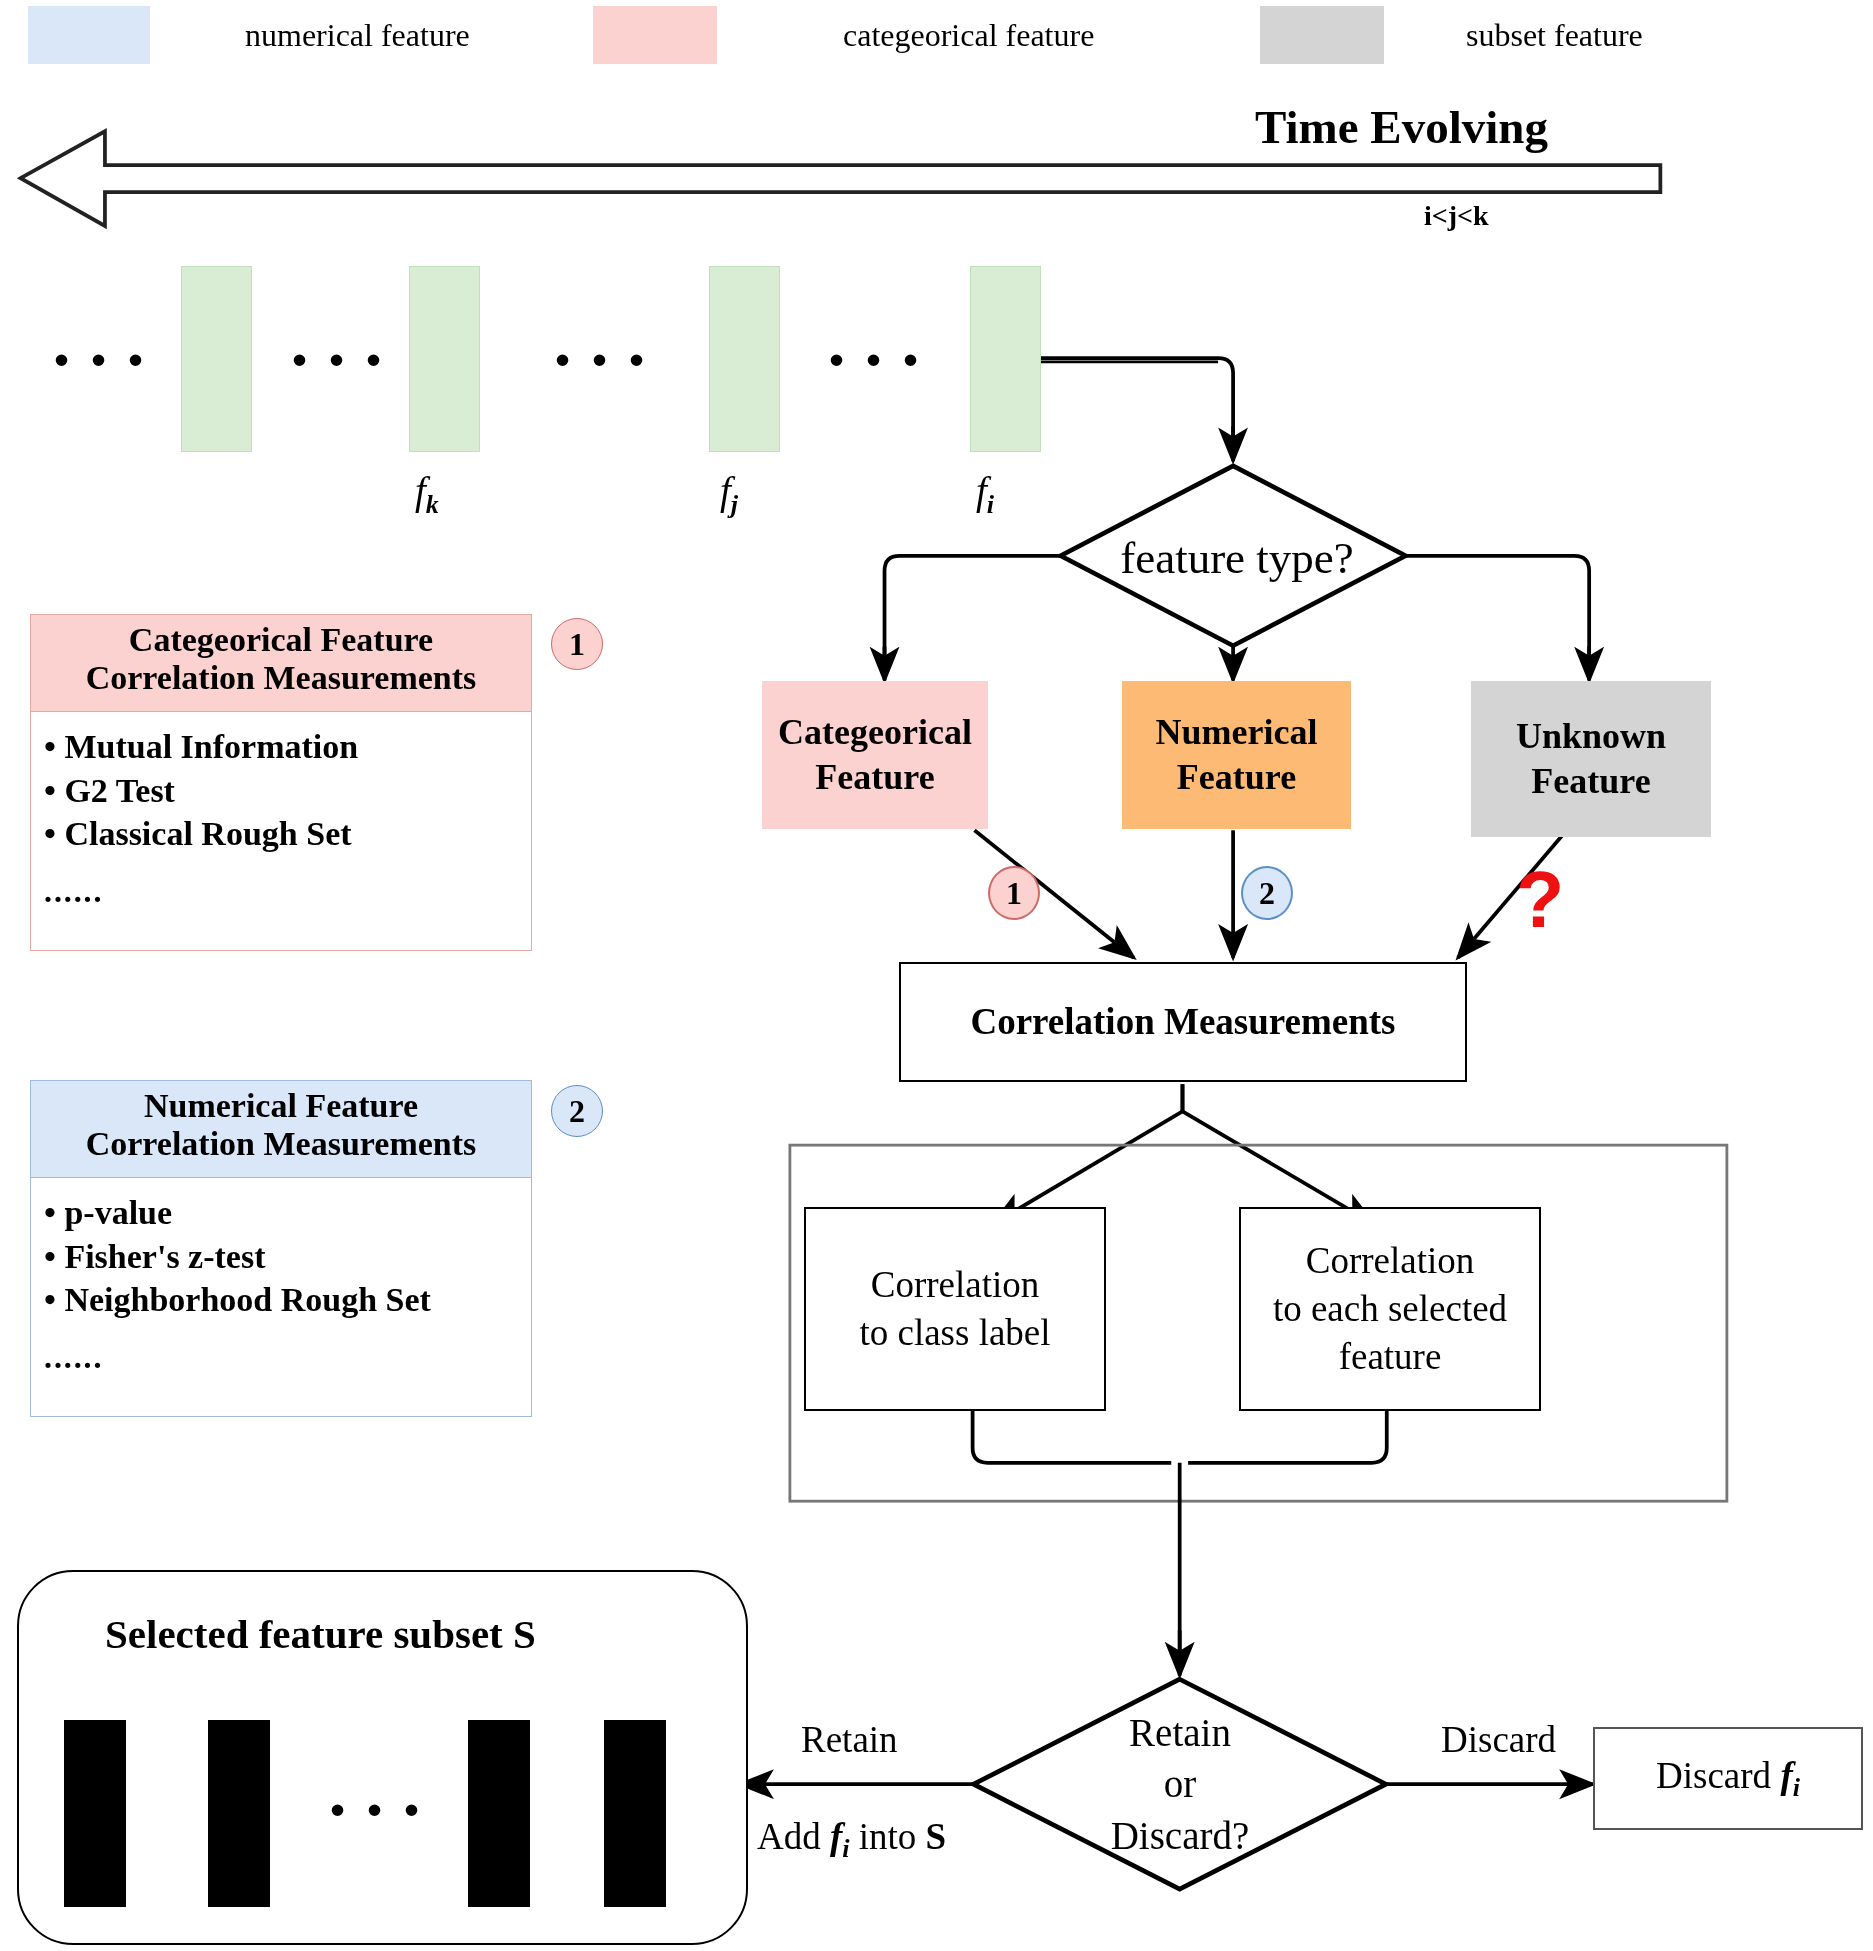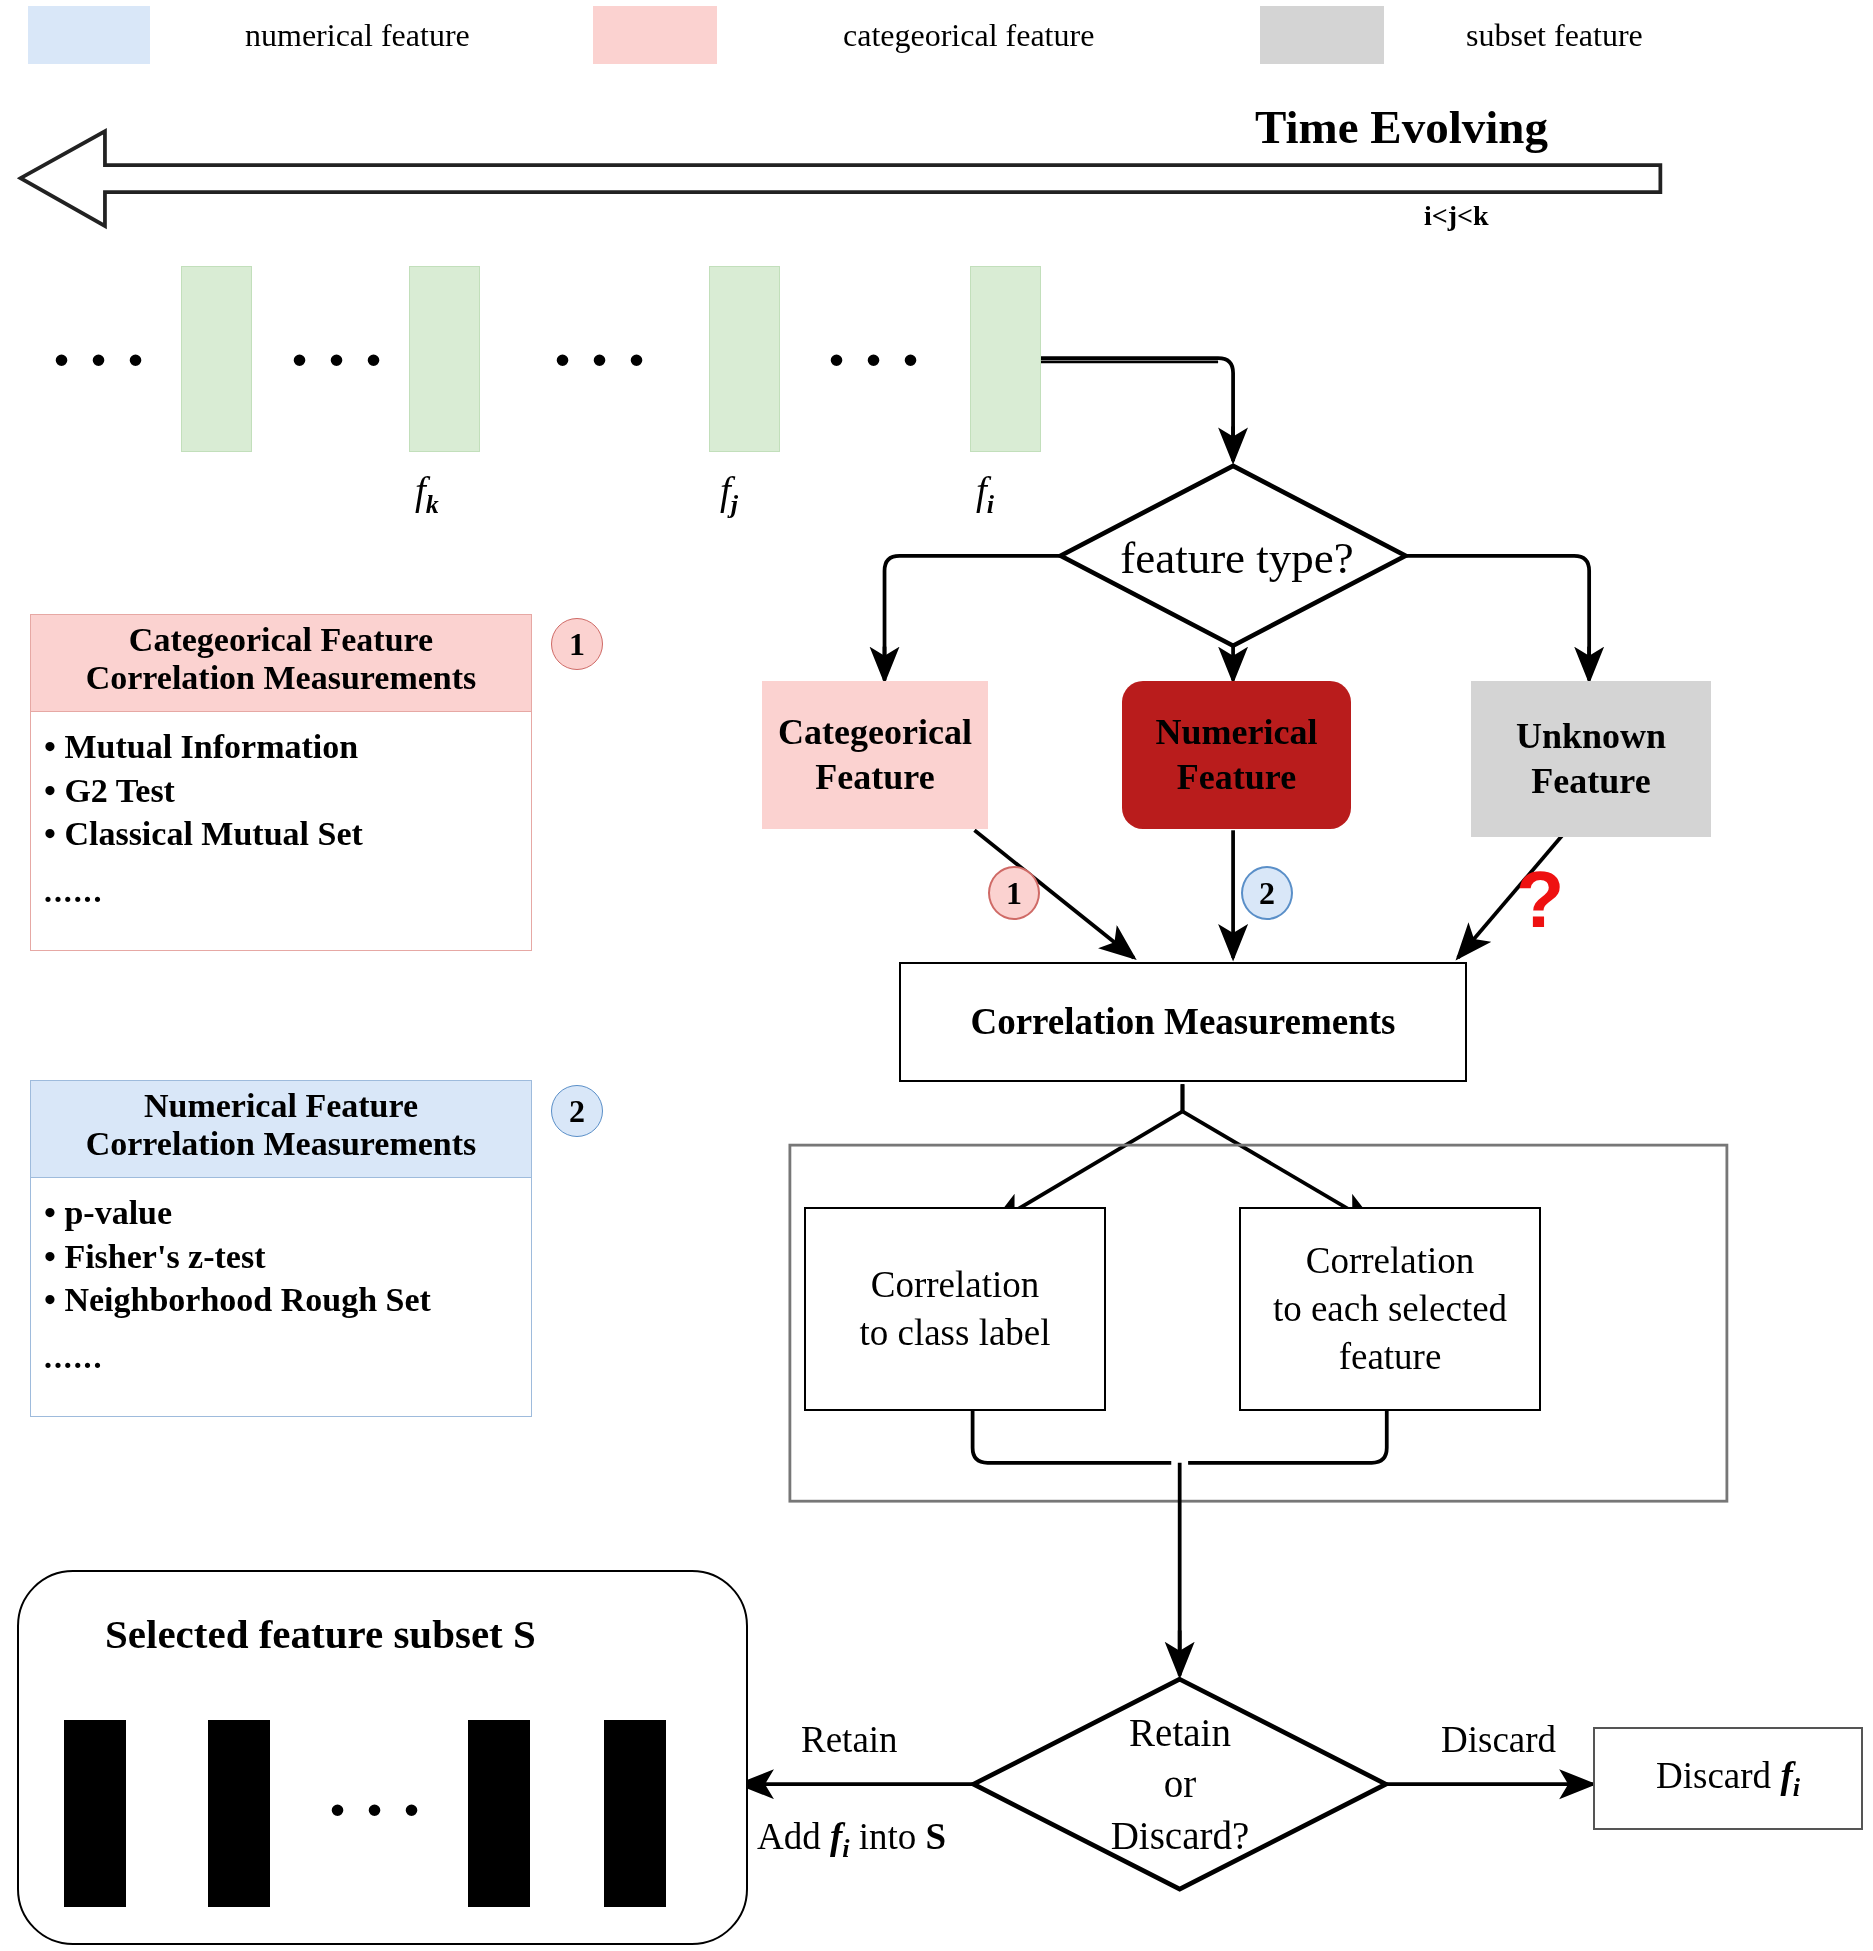--- a/index.html
+++ b/index.html
@@ -132,21 +132,21 @@
   <div class="lbl flabel" style="left:976px;top:468px;"><span>f</span><sub class="bold">i</sub></div>
 
   <div class="panel" style="left:30px;top:614px;width:502px;height:337px;border:1.9px solid #e6a8a4;background:#fff;">
     <div class="phead" style="background:#fbd2d0;border-bottom:1.9px solid #e6a8a4;height:97px;">
       <div>Categeorical Feature</div>
       <div>Correlation Measurements</div>
     </div>
     <div class="pbody">
       <div class="item">• Mutual Information</div>
       <div class="item">• G2 Test</div>
-      <div class="item">• Classical Mutual Set</div>
+      <div class="item">• Classical Rough Set</div>
       <div class="ell">......</div>
     </div>
   </div>
   <div class="badge" style="left:551px;top:618px;width:52px;height:52px;background:#fbd2d0;border:1.9px solid #cf6a66;">1</div>
 
   <div class="panel" style="left:30px;top:1080px;width:502px;height:337px;border:1.9px solid #9ebbdc;background:#fff;">
     <div class="phead" style="background:#d9e7f8;border-bottom:1.9px solid #9ebbdc;height:97px;">
       <div>Numerical Feature</div>
       <div>Correlation Measurements</div>
     </div>
@@ -160,21 +160,21 @@
   <div class="badge" style="left:551px;top:1085px;width:52px;height:52px;background:#d9e7f8;border:1.9px solid #5a8fc8;">2</div>
 
   <div class="lbl" style="left:1106px;top:532px;font-size:45px;width:262px;text-align:center;">feature type?</div>
 
   <div class="nodebox" style="left:762px;top:681px;width:226px;height:148px;background:#fbd2d0;">
     <div>
       <div>Categeorical</div>
       <div>Feature</div>
     </div>
   </div>
-  <div class="nodebox" style="left:1122px;top:681px;width:229px;height:148px;background:#b91c1c;border-radius:21px;">
+  <div class="nodebox" style="left:1122px;top:681px;width:229px;height:148px;background:#fdba74;">
     <div>
       <div>Numerical</div>
       <div>Feature</div>
     </div>
   </div>
   <div class="nodebox" style="left:1471px;top:681px;width:240px;height:156px;background:#d4d4d4;">
     <div>
       <div>Unknown</div>
       <div>Feature</div>
     </div>

